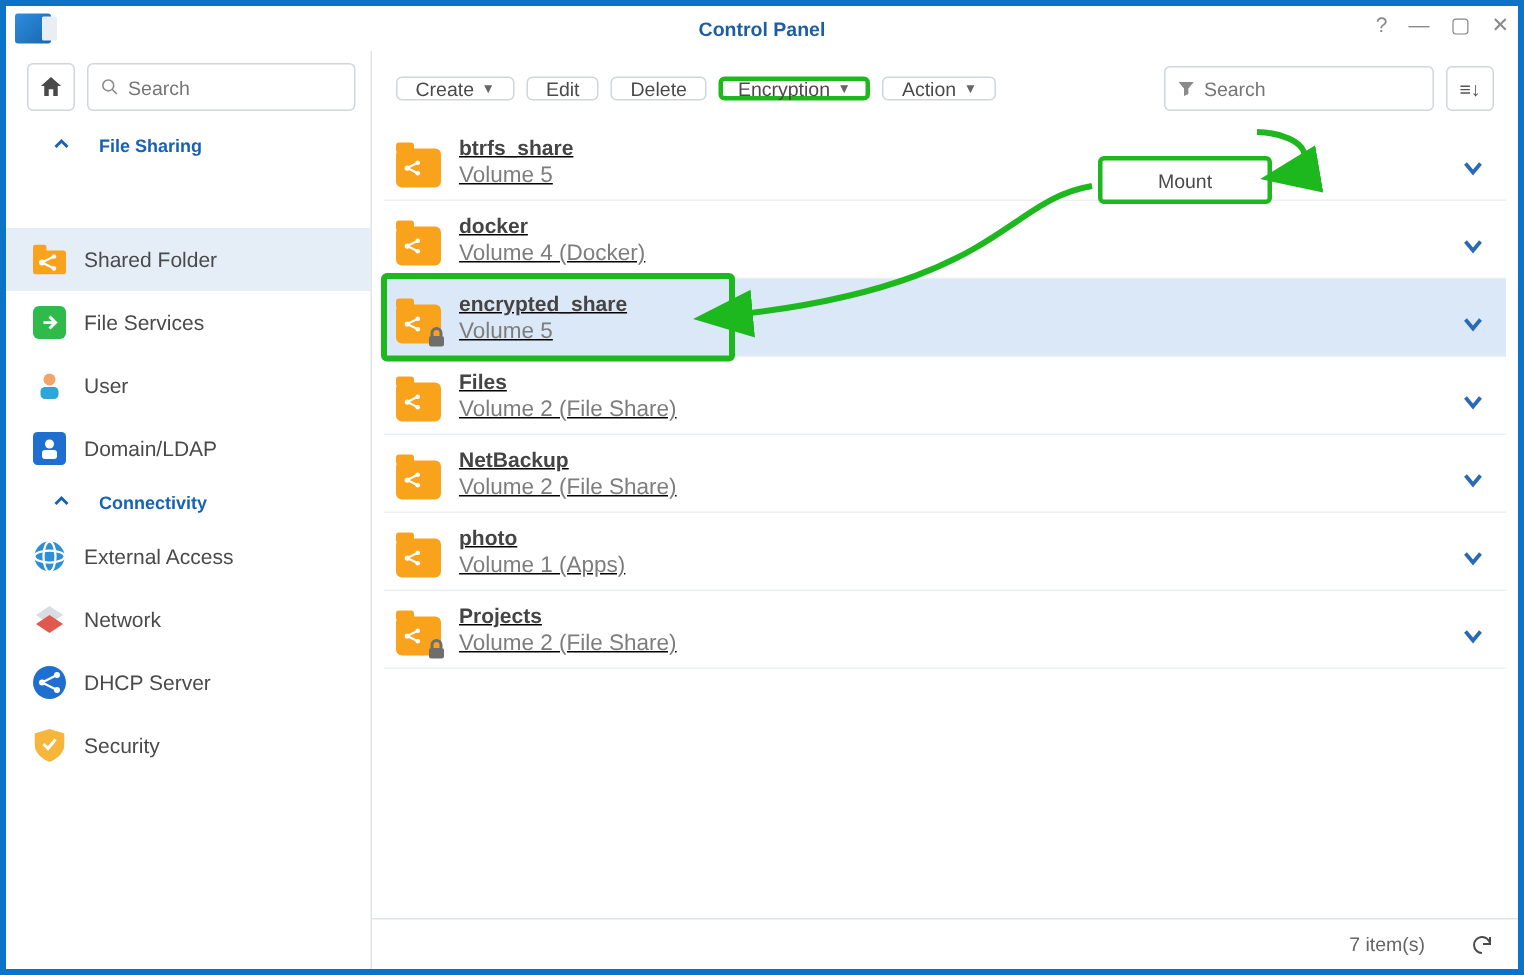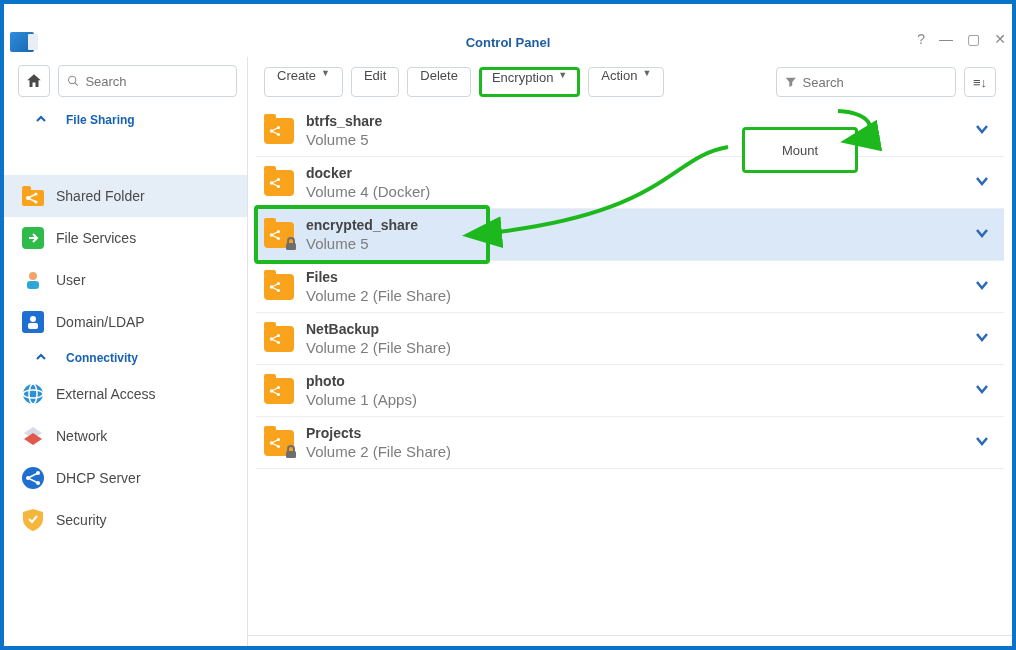--- a/index.html
+++ b/index.html
@@ -1,64 +1,64 @@
 <!DOCTYPE html>
 <html><head>
 <meta charset="utf-8">
 <style>
   * { box-sizing: border-box; margin: 0; padding: 0; }
   html, body { width: 1016px; height: 650px; font-family: "Segoe UI", Arial, sans-serif; background: #fff; }
   .frame { width: 1016px; height: 650px; border: 4px solid #0b74c9; position: relative; background: #fff; overflow:hidden;}
-  .titlebar { height: 30px; display: flex; align-items: center; position: relative; margin-top: 23px; }
+  .titlebar { height: 30px; display: flex; align-items: center; position: relative; }
   .app-icon { width: 24px; height: 20px; margin-left: 6px; background: linear-gradient(135deg,#2f8de0,#1667ad); border-radius:2px; position:relative;}
   .app-icon::after{content:"";position:absolute;right:-4px;top:2px;width:10px;height:16px;background:#e8eef4;border-radius:1px;}
   .titlebar-title { position:absolute; left:0; right:0; text-align:center; font-size: 13px; font-weight:700; color:#1d5ea2; }
   .winctl { position:absolute; right:6px; top:4px; display:flex; gap:14px; }
   .winctl span { font-size:14px; color:#8a8a8a; cursor:pointer; }
   .body { display:flex; height: calc(100% - 30px); }
   .sidebar { width: 244px; border-right:1px solid #e0e4e8; display:flex; flex-direction:column; }
   .sidebar-top { display:flex; gap:8px; padding:8px 10px 8px 14px; align-items:center;}
   .home-btn { width:32px; height:32px; border:1px solid #cfd6dc; border-radius:4px; display:flex; align-items:center; justify-content:center; cursor:pointer; flex-shrink:0;}
   .home-btn svg{width:18px;height:18px;fill:#4a4a4a;}
   .sb-search { flex:1; height:32px; border:1px solid #cfd6dc; border-radius:4px; display:flex; align-items:center; padding:0 8px; gap:6px;}
   .sb-search svg{width:14px;height:14px;fill:none;stroke:#8a8a8a;stroke-width:2;}
   .sb-search input { border:none; outline:none; font-size:13px; width:100%; color:#555;}
   .sect-head { display:flex; align-items:center; gap:20px; padding:8px 32px; font-size:12px; font-weight:700; color:#1762b5; cursor:pointer;}
   .sect-head svg{width:10px;height:10px;stroke:#1762b5;stroke-width:2;fill:none;}
   .nav-item { display:flex; align-items:center; gap:12px; padding:10px 16px 10px 18px; font-size:14px; color:#4a4a4a; cursor:pointer;}
   .nav-item.active { background:#e5eef7;margin-top:40px; }
   .nav-icon { width:22px; height:22px; display:flex; align-items:center; justify-content:center; }
   .main { flex:1; display:flex; flex-direction:column; position:relative;}
   .toolbar { display:flex; align-items:center; gap:8px; padding:10px 16px 8px 16px; }
-  .btn { height:30px; border:1px solid #cfd6dc; border-radius:4px; background:#fff; display:flex; align-items:flex-start; padding:0 12px; font-size:13px; color:#4a4a4a; cursor:pointer; gap:5px;}
+  .btn { height:16px; border:1px solid #cfd6dc; border-radius:4px; background:#fff; display:flex; align-items:center; padding:0 12px; font-size:13px; color:#4a4a4a; cursor:pointer; gap:5px;}
   .btn .caret{font-size:9px;color:#666;}
   .btn.hl { border:3px solid #1db81d; border-radius:4px; padding:0 10px;}
   .tb-spacer{flex:1;}
   .tb-search { height:30px; width:180px; border:1px solid #cfd6dc; border-radius:4px; display:flex; align-items:center; padding:0 8px; gap:6px;}
   .tb-search svg{width:13px;height:14px;fill:#8a8a8a;}
   .tb-search input{border:none;outline:none;font-size:13px;width:100%;}
   .sorter{height:30px;width:32px;border:1px solid #cfd6dc;border-radius:4px;display:flex;align-items:center;justify-content:center;cursor:pointer;font-size:13px;color:#555;}
   .list { flex:1; overflow:auto; padding:0 8px;}
-  .row { display:flex; align-items:center; padding:8px 14px 8px 8px; border-bottom:1px solid #eceff2; cursor:pointer; position:relative;}
+  .row { display:flex; align-items:flex-end; padding:8px 14px 8px 8px; border-bottom:1px solid #eceff2; cursor:pointer; position:relative;text-decoration:underline;}
   .row.sel { background:#dbe8f7; }
   .row.hl::before{content:"";position:absolute;left:-2px;top:-4px;right:calc(100% - 234px);bottom:-4px;border:4px solid #1db81d;border-radius:4px;pointer-events:none;}
   .folder-ic { width:30px;height:26px;border-radius:4px;background:#f9a21c;position:relative;margin-right:12px;flex-shrink:0;}
   .folder-ic::before{content:"";position:absolute;top:-4px;left:0;width:12px;height:6px;background:#f9a21c;border-radius:2px 2px 0 0;}
   .folder-ic svg.share{position:absolute;left:4px;top:6px;width:14px;height:14px;fill:#fff;}
   .folder-ic .lock{position:absolute;right:-4px;bottom:-3px;width:14px;height:14px;}
   .row-texts{display:flex;flex-direction:column;}
   .row-name{font-size:14px;font-weight:700;color:#444;}
   .row-sub{font-size:15px;color:#7d7d7d;margin-top:2px;}
   .row-chev{margin-left:auto;}
   .row-chev svg{width:16px;height:16px;stroke:#2a69b6;stroke-width:2.5;fill:none;}
   .statusbar{height:34px;border-top:1px solid #e0e4e8;display:flex;align-items:center;justify-content:flex-end;padding:0 16px;gap:30px;font-size:13px;color:#666;}
   .statusbar svg{width:16px;height:16px;stroke:#4a4a4a;stroke-width:2;fill:none;cursor:pointer;}
   
   .overlay{position:absolute;left:0;top:0;right:0;bottom:0;pointer-events:none;}
-  .mount-box{position:absolute;left:494px;top:70px;width:116px;height:46px;border:3px solid #1db81d;border-radius:4px;background:#fff;display:flex;align-items:center;justify-content:center;font-size:13px;color:#4a4a4a;}
+  .mount-box{position:absolute;left:484px;top:70px;width:116px;height:32px;border:3px solid #1db81d;border-radius:4px;background:#fff;display:flex;align-items:center;justify-content:center;font-size:13px;color:#4a4a4a;}
 </style>
 </head>
 <body>
 
 <div class="frame">
   <div class="titlebar">
     <div class="app-icon"></div>
     <div class="titlebar-title">Control Panel</div>
     <div class="winctl">
       <span>?</span>

